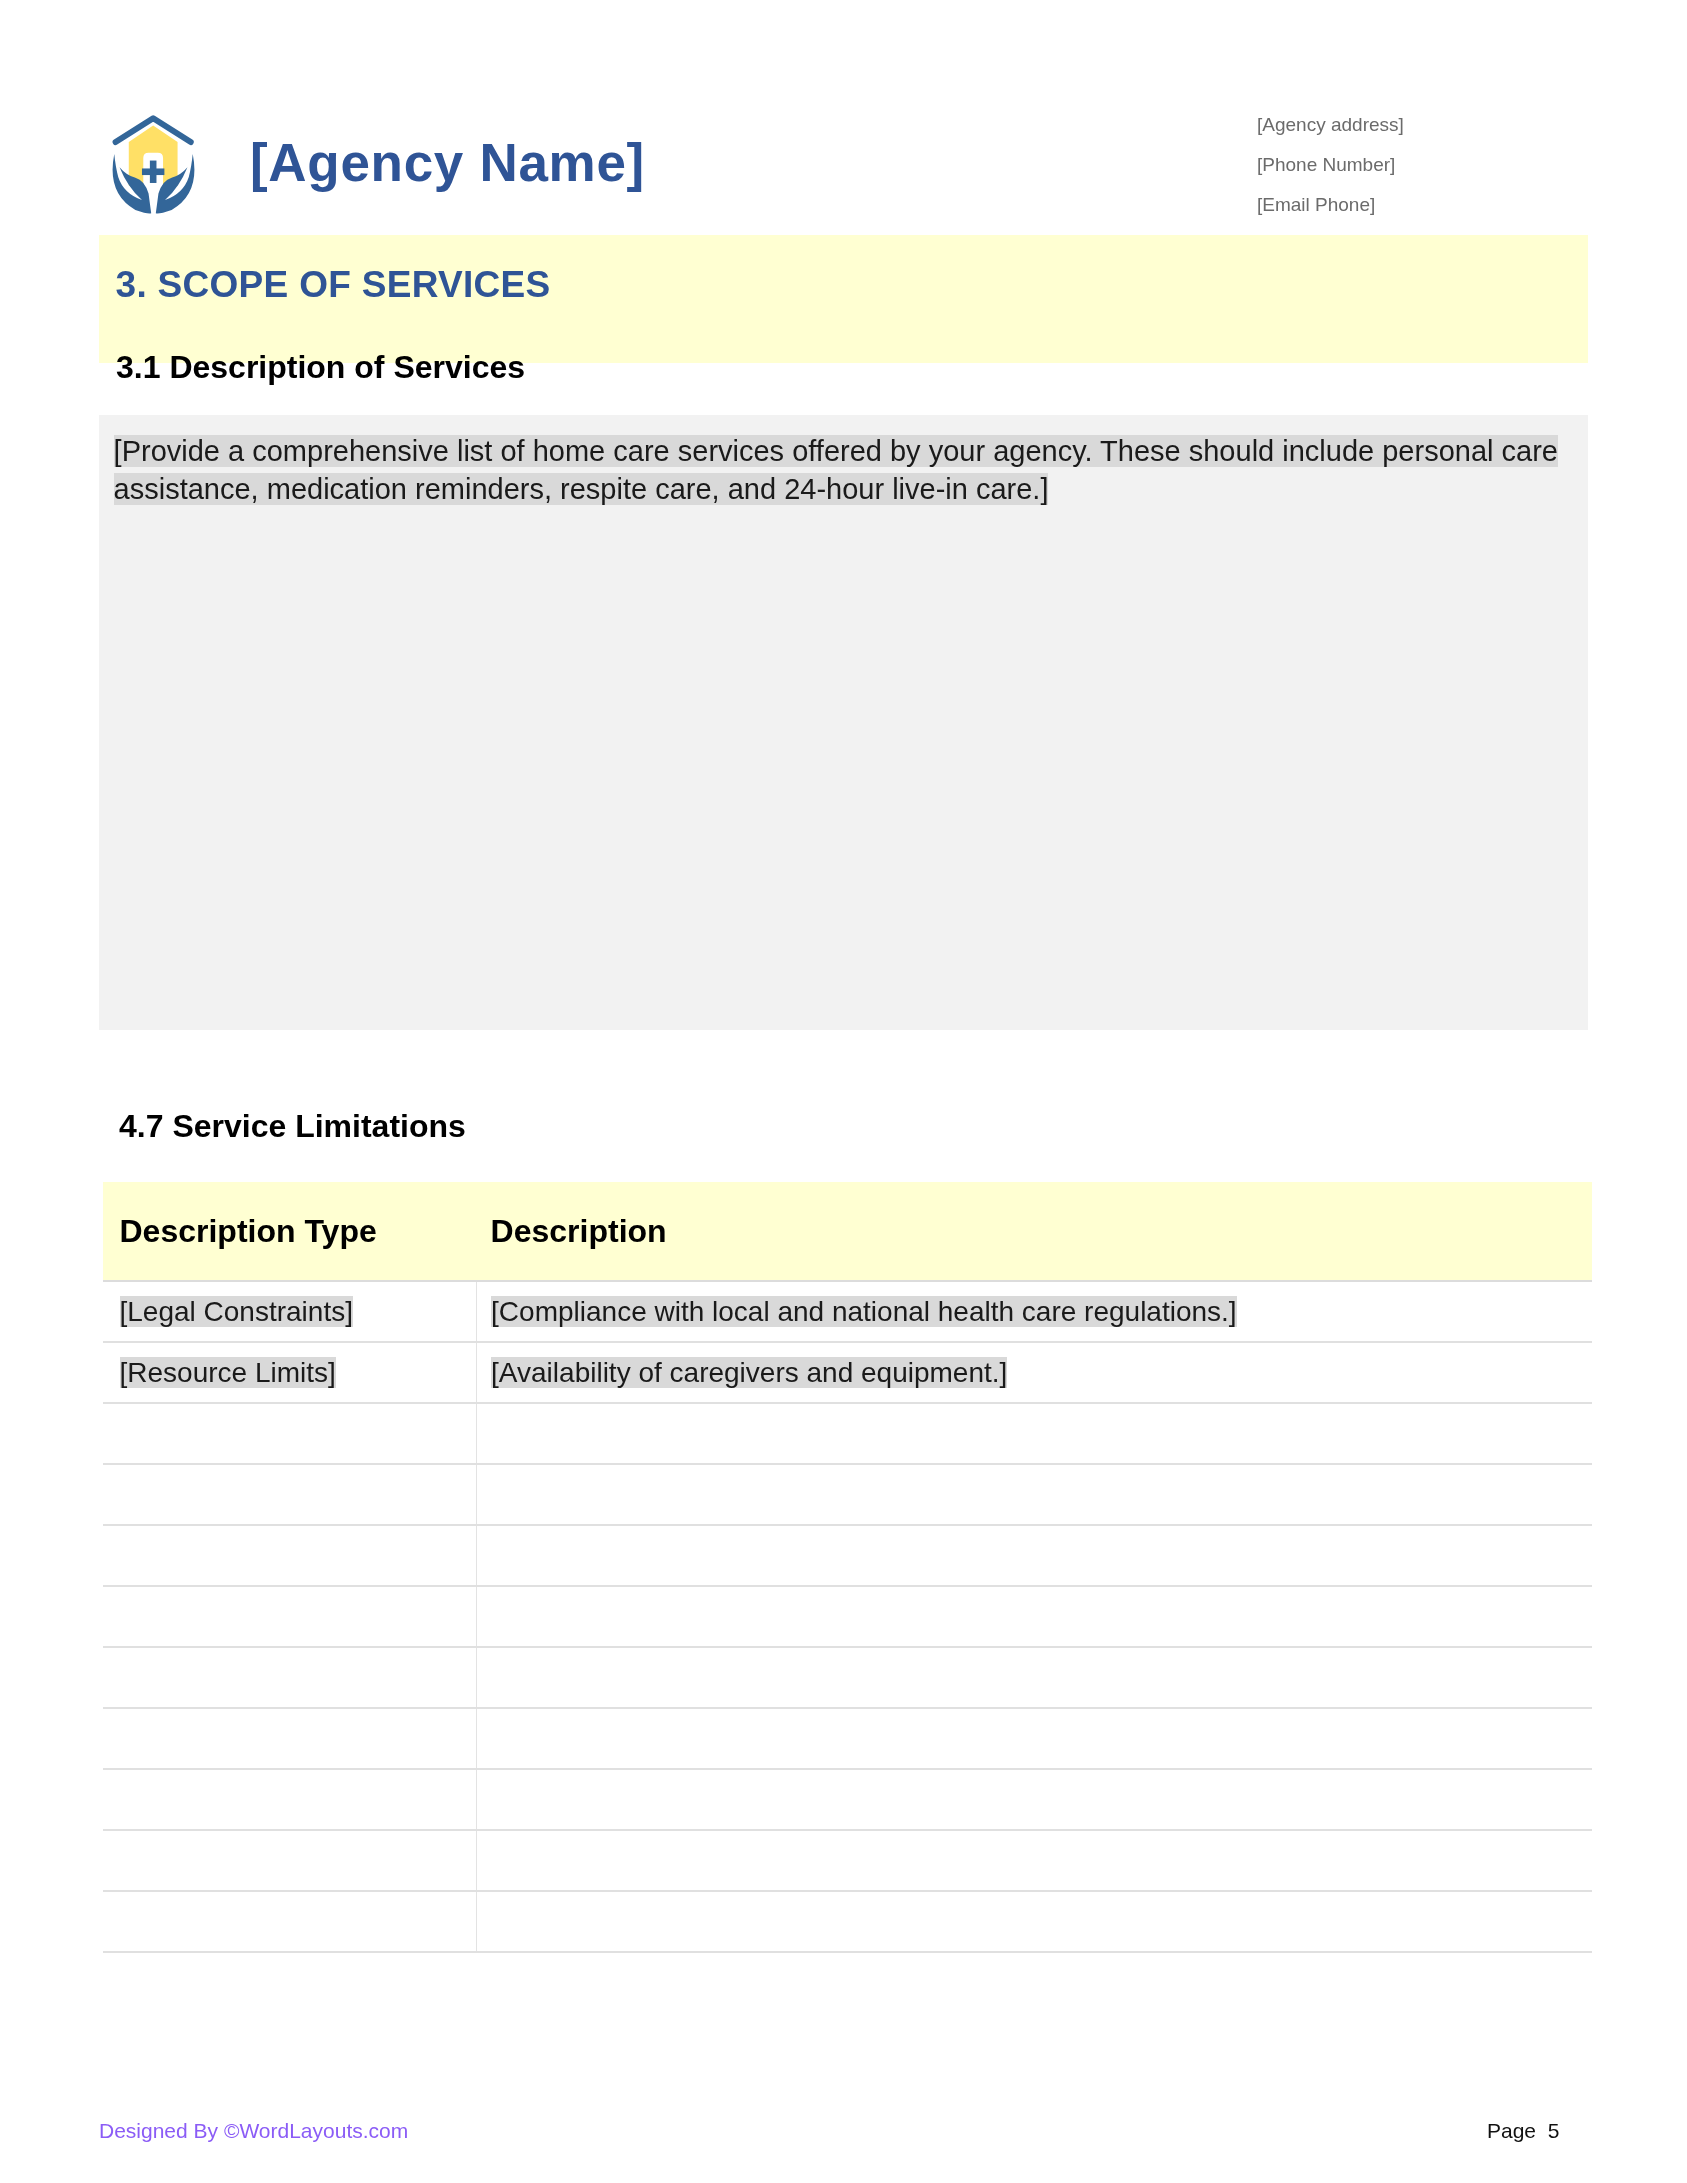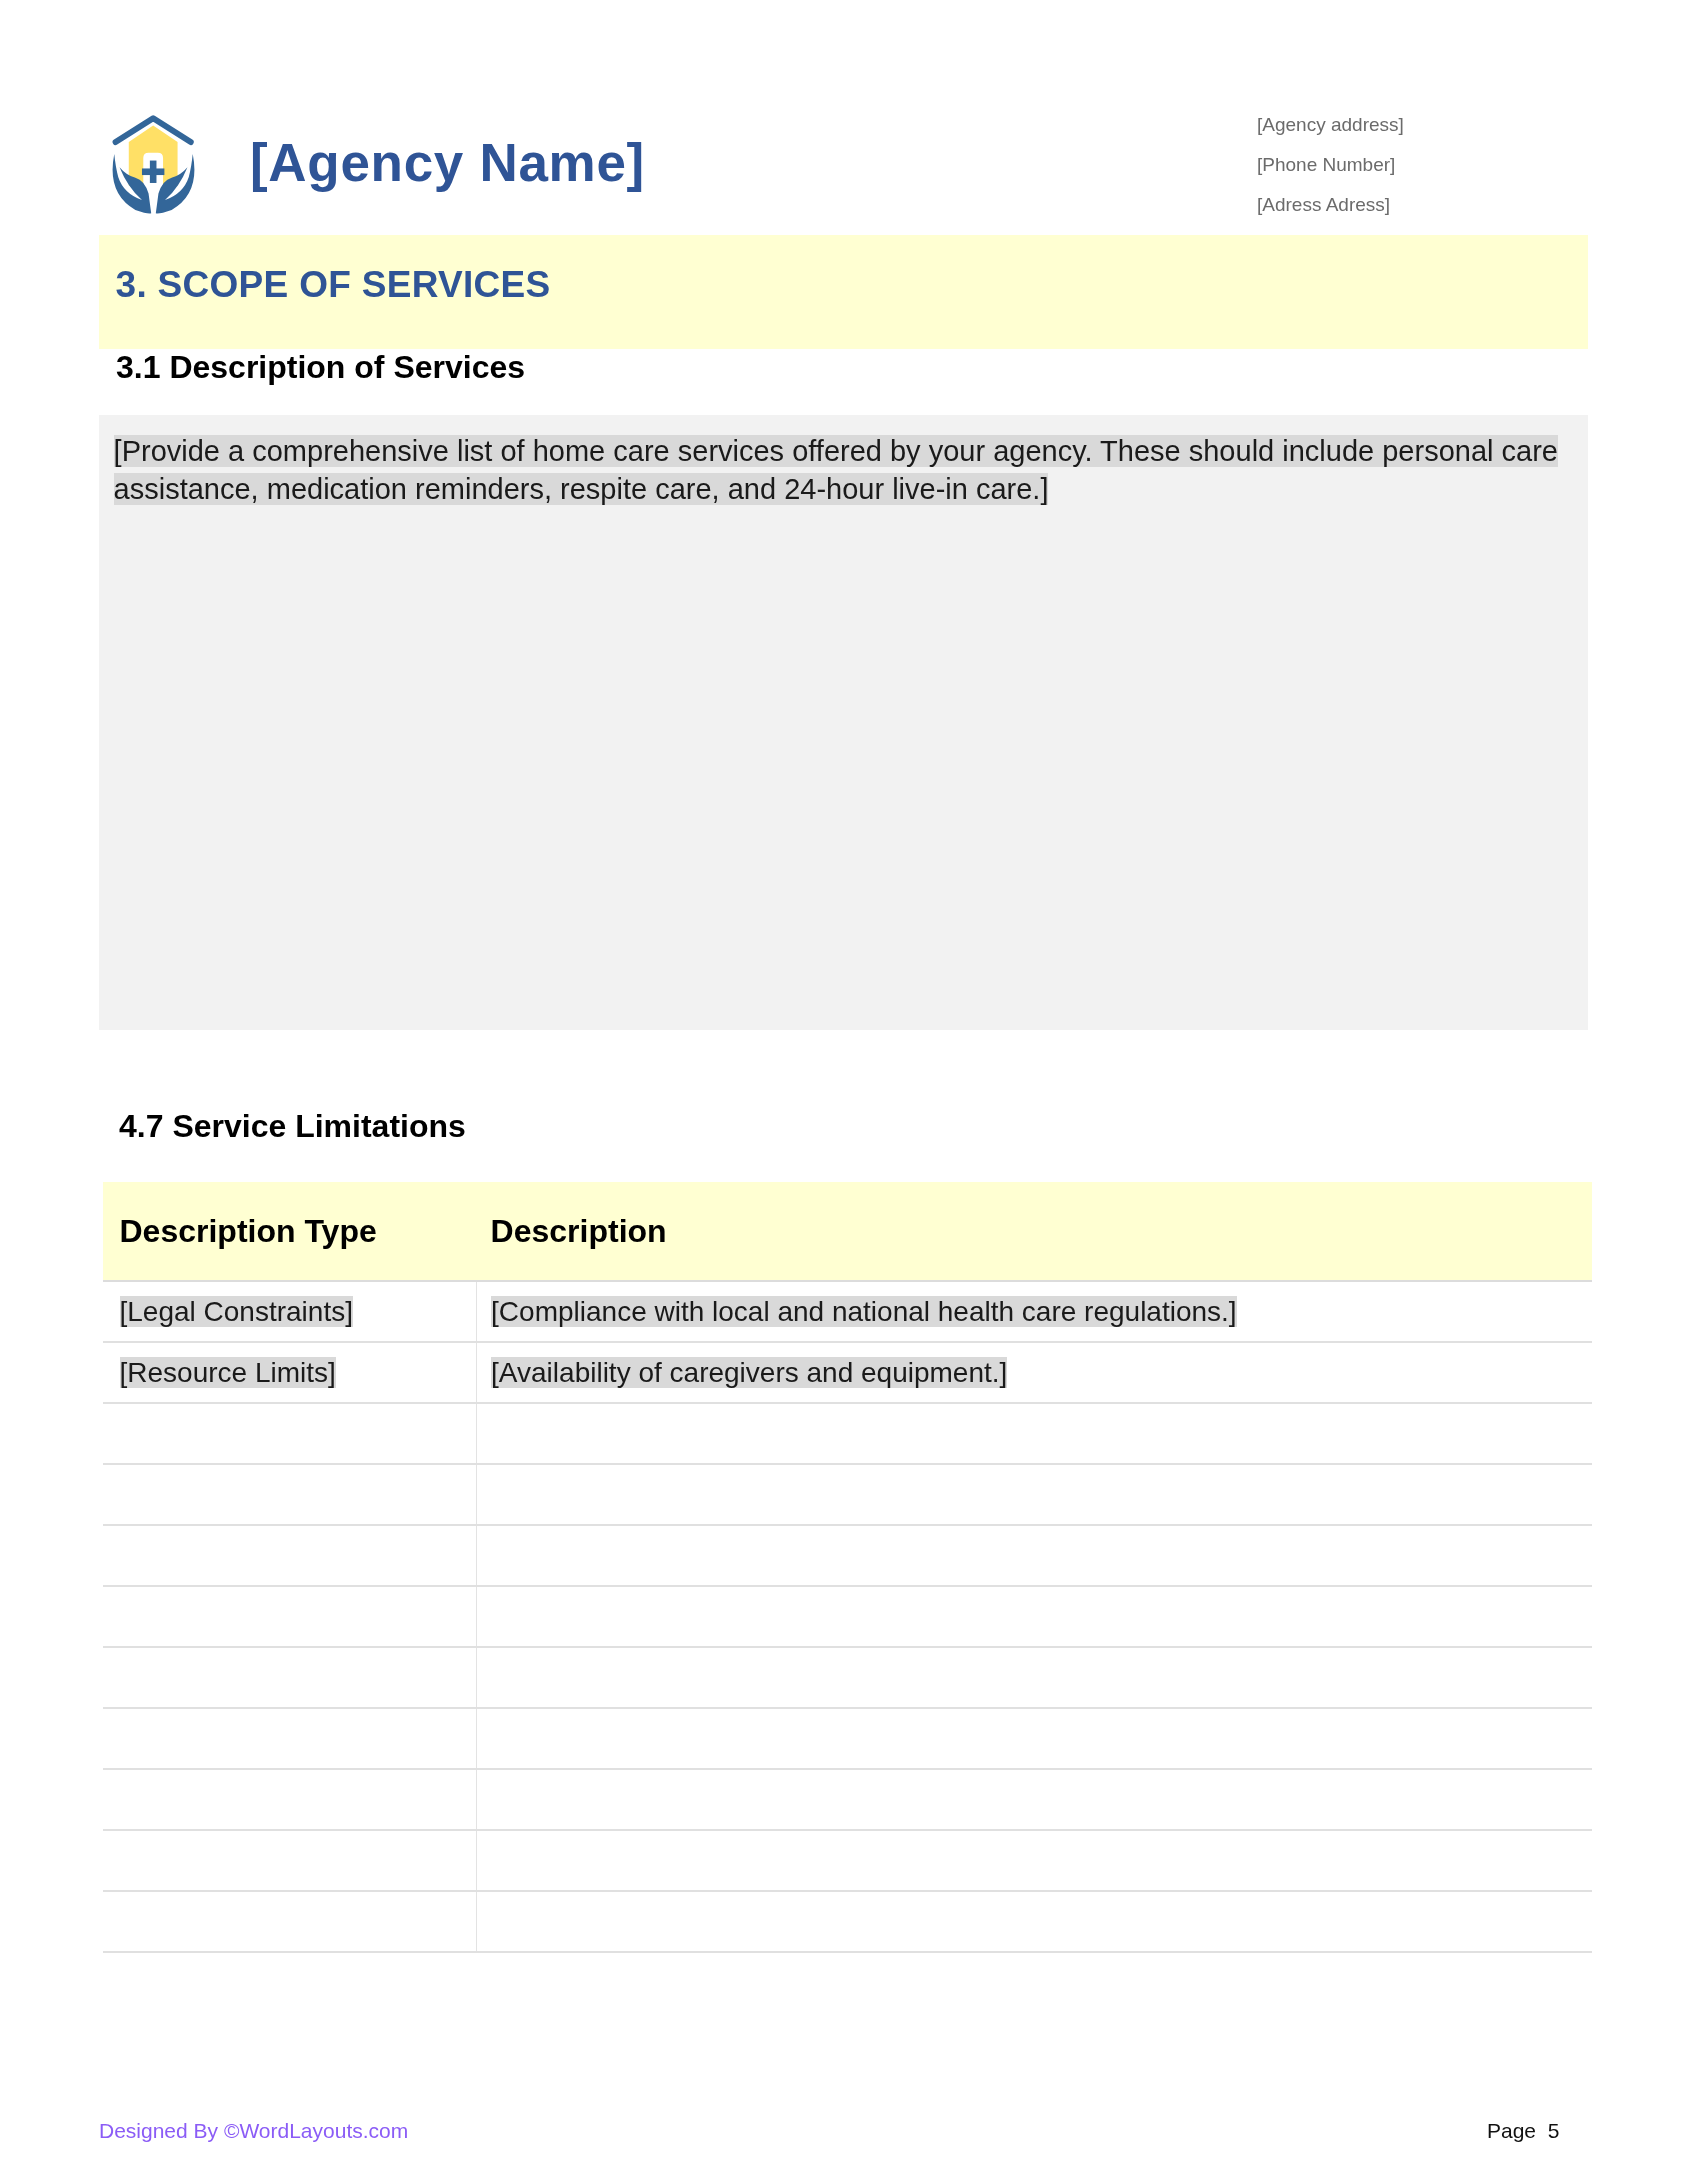--- a/index.html
+++ b/index.html
@@ -6,21 +6,21 @@
   body { width: 1687px; height: 2183px; position: relative; overflow: hidden;
          font-family: "Liberation Sans", "DejaVu Sans", sans-serif; color: #000; }
   .abs { position: absolute; }
 
   .logo { left: 109px; top: 114px; width: 89px; height: 103px; }
   .agency-name { left: 250px; top: 132px; font-size: 53px; font-weight: bold; color: #2f5496;
                  letter-spacing: 0.7px; white-space: nowrap; }
   .contact { left: 1257px; top: 105px; font-size: 19px; color: #6b6b6b; line-height: 40px; }
   .contact div { white-space: nowrap; }
 
-  .banner { left: 99px; top: 235px; width: 1489px; height: 114px; background: #ffffd2; }
+  .banner { left: 99px; top: 235px; width: 1489px; height: 128px; background: #ffffd2; }
   .banner-title { position: absolute; left: 16.5px; top: 29px; font-size: 37px; font-weight: bold;
                   color: #2f5496; letter-spacing: 0.3px; white-space: nowrap; }
 
   .h2 { font-size: 32px; font-weight: bold; color: #000; white-space: nowrap; }
   .h2-31 { left: 116px; top: 349px; text-align: right; }
   .h2-32 { left: 119px; top: 1108px; }
 
   .desc-box { left: 99px; top: 415px; width: 1489px; height: 615px; background: #f2f2f2; }
   .desc-text { position: absolute; left: 14.6px; top: 16.5px; width: 1462px; font-size: 29px;
                line-height: 38px; color: #1a1a1a; }
@@ -55,21 +55,21 @@
     <path d="M8 60 Q-4 120 40 145 Q60 152 64 150 L60 120 Q54 100 40 96 Q26 92 16 80 Q28 110 50 130 Q22 120 14 95 Q10 80 8 60 Z" fill="#336699"></path>
     <path d="M127 60 Q139 120 95 145 Q75 152 71 150 L75 120 Q81 100 95 96 Q109 92 119 80 Q107 110 85 130 Q113 120 121 95 Q125 80 127 60 Z" fill="#336699"></path>
   </svg>
 </div>
 
 <div class="abs agency-name">[Agency Name]</div>
 
 <div class="abs contact">
   <div>[Agency address]</div>
   <div>[Phone Number]</div>
-  <div>[Adress Adress]</div>
+  <div>[Email Phone]</div>
 </div>
 
 <div class="abs banner">
   <div class="banner-title">3. SCOPE OF SERVICES</div>
 </div>
 
 <div class="abs h2 h2-31">3.1 Description of Services</div>
 
 <div class="abs desc-box">
   <div class="desc-text"><span class="hl">[Provide a comprehensive list of home care services offered by your agency. These should include personal care assistance, medication reminders, respite care, and 24-hour live-in care.]</span></div>

